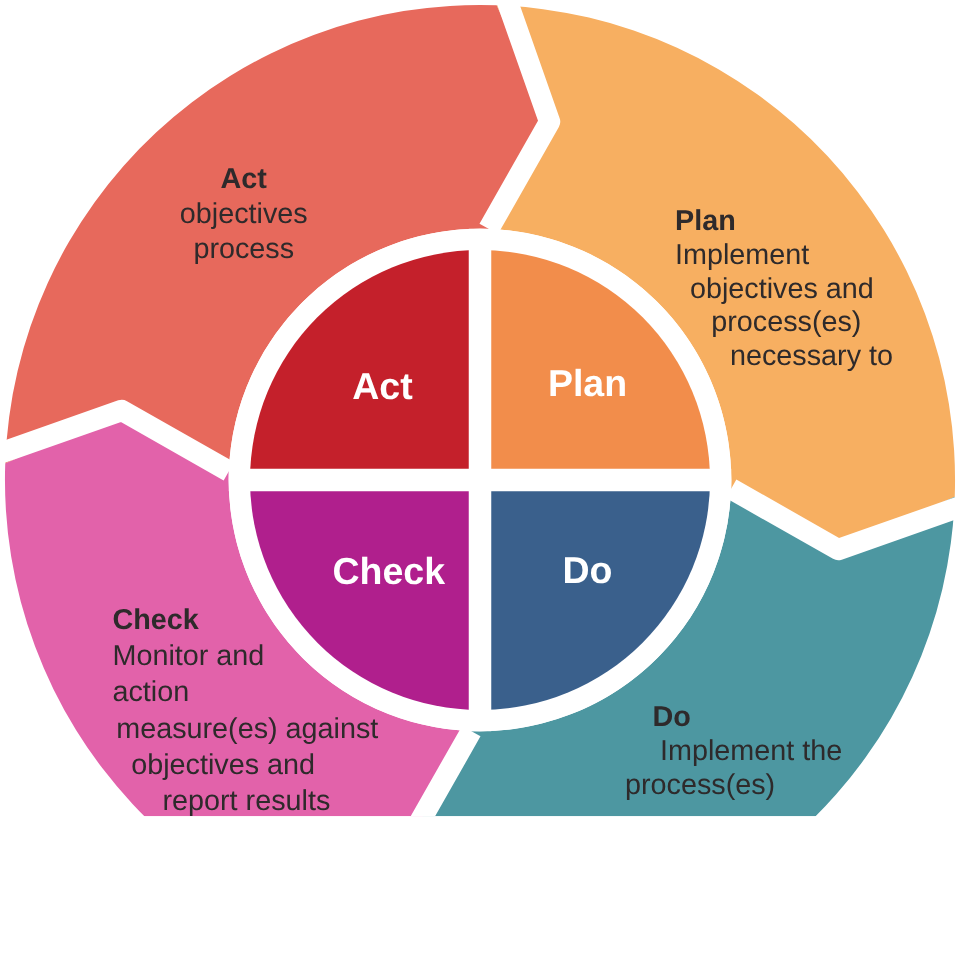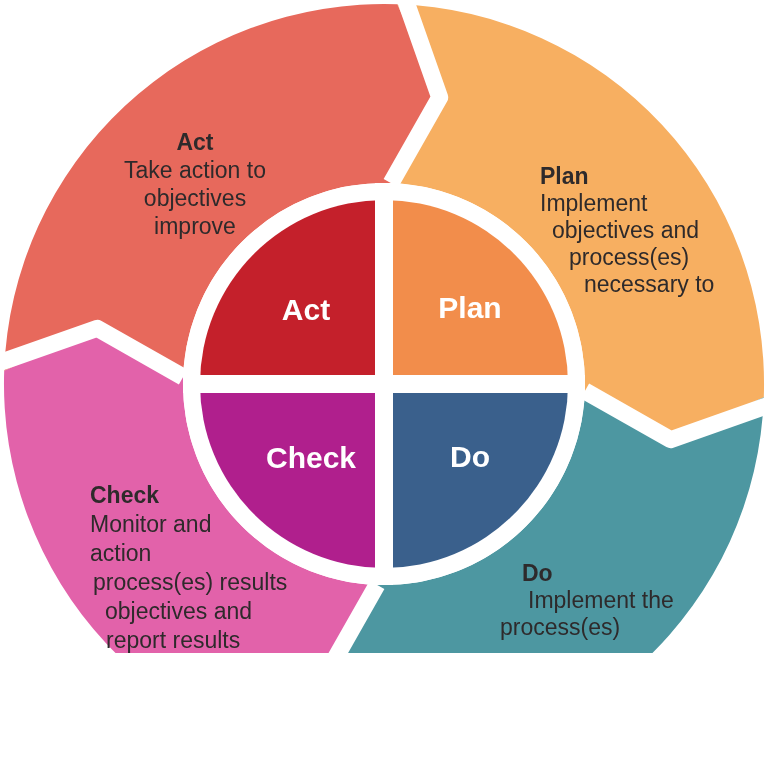--- a/index.html
+++ b/index.html
@@ -17,21 +17,21 @@
 
   .act-label   { left:95px;  top:128px; width:200px; text-align:center; }
   .plan-label  { left:540px; top:163px; line-height:27px; }
   .plan-label .l1 { margin-left:12px; }
   .plan-label .l2 { margin-left:29px; }
   .plan-label .l3 { margin-left:44px; }
   .plan-label .l4 { margin-left:49px; }
   .check-label { left:90px;  top:481px; line-height:29px; }
   .check-label .l2 { margin-left:3px; }
   .check-label .l3 { margin-left:15px; }
-  .check-label .l4 { margin-left:16px; }
+  .check-label .l4 { margin-left:40px; }
   .do-label    { left:500px; top:560px; line-height:27px; }
   .do-label .ltitle { margin-left:22px; }
   .do-label .l0 { margin-left:28px; }
 
   
   .ilabel {
     position:absolute; transform:translate(-50%,-50%);
     color:#ffffff; font-weight:bold; font-size:30px; white-space:nowrap;
   }
   .ilabel-act   { left:306px; top:310px; }
@@ -63,38 +63,37 @@
     <path d="M384 384 L384 200 A184 184 0 0 1 568 384 Z" fill="#F28D4B"></path>
     <path d="M384 384 L568 384 A184 184 0 0 1 384 568 Z" fill="#3A608C"></path>
     <path d="M384 384 L384 568 A184 184 0 0 1 200 384 Z" fill="#B01F8D"></path>
 
     <path d="M384 183 L384 585" fill="none" stroke-width="18" stroke="#FFFFFF"></path>
     <path d="M183 384 L585 384" fill="none" stroke-width="18" stroke="#FFFFFF"></path>
   </svg>
 
   <div class="olabel act-label">
     <div class="ltitle">Act</div>
-    <div class="l0">Take action to</div>
     <div class="l1">objectives</div>
-    <div class="l2">improve</div>
+    <div class="l2">process</div>
   </div>
 
   <div class="olabel plan-label">
     <div class="ltitle">Plan</div>
     <div class="l0">Implement</div>
     <div class="l1">objectives and</div>
     <div class="l2">process(es)</div>
     <div class="l3">necessary to</div>
   </div>
 
   <div class="olabel check-label">
     <div class="ltitle">Check</div>
     <div class="l0">Monitor and</div>
     <div class="l1">action</div>
-    <div class="l2">process(es) results</div>
+    <div class="l2">measure(es) against</div>
     <div class="l3">objectives and</div>
     <div class="l4">report results</div>
   </div>
 
   <div class="olabel do-label">
     <div class="ltitle">Do</div>
     <div class="l0">Implement the</div>
     <div class="l1">process(es)</div>
   </div>
 

